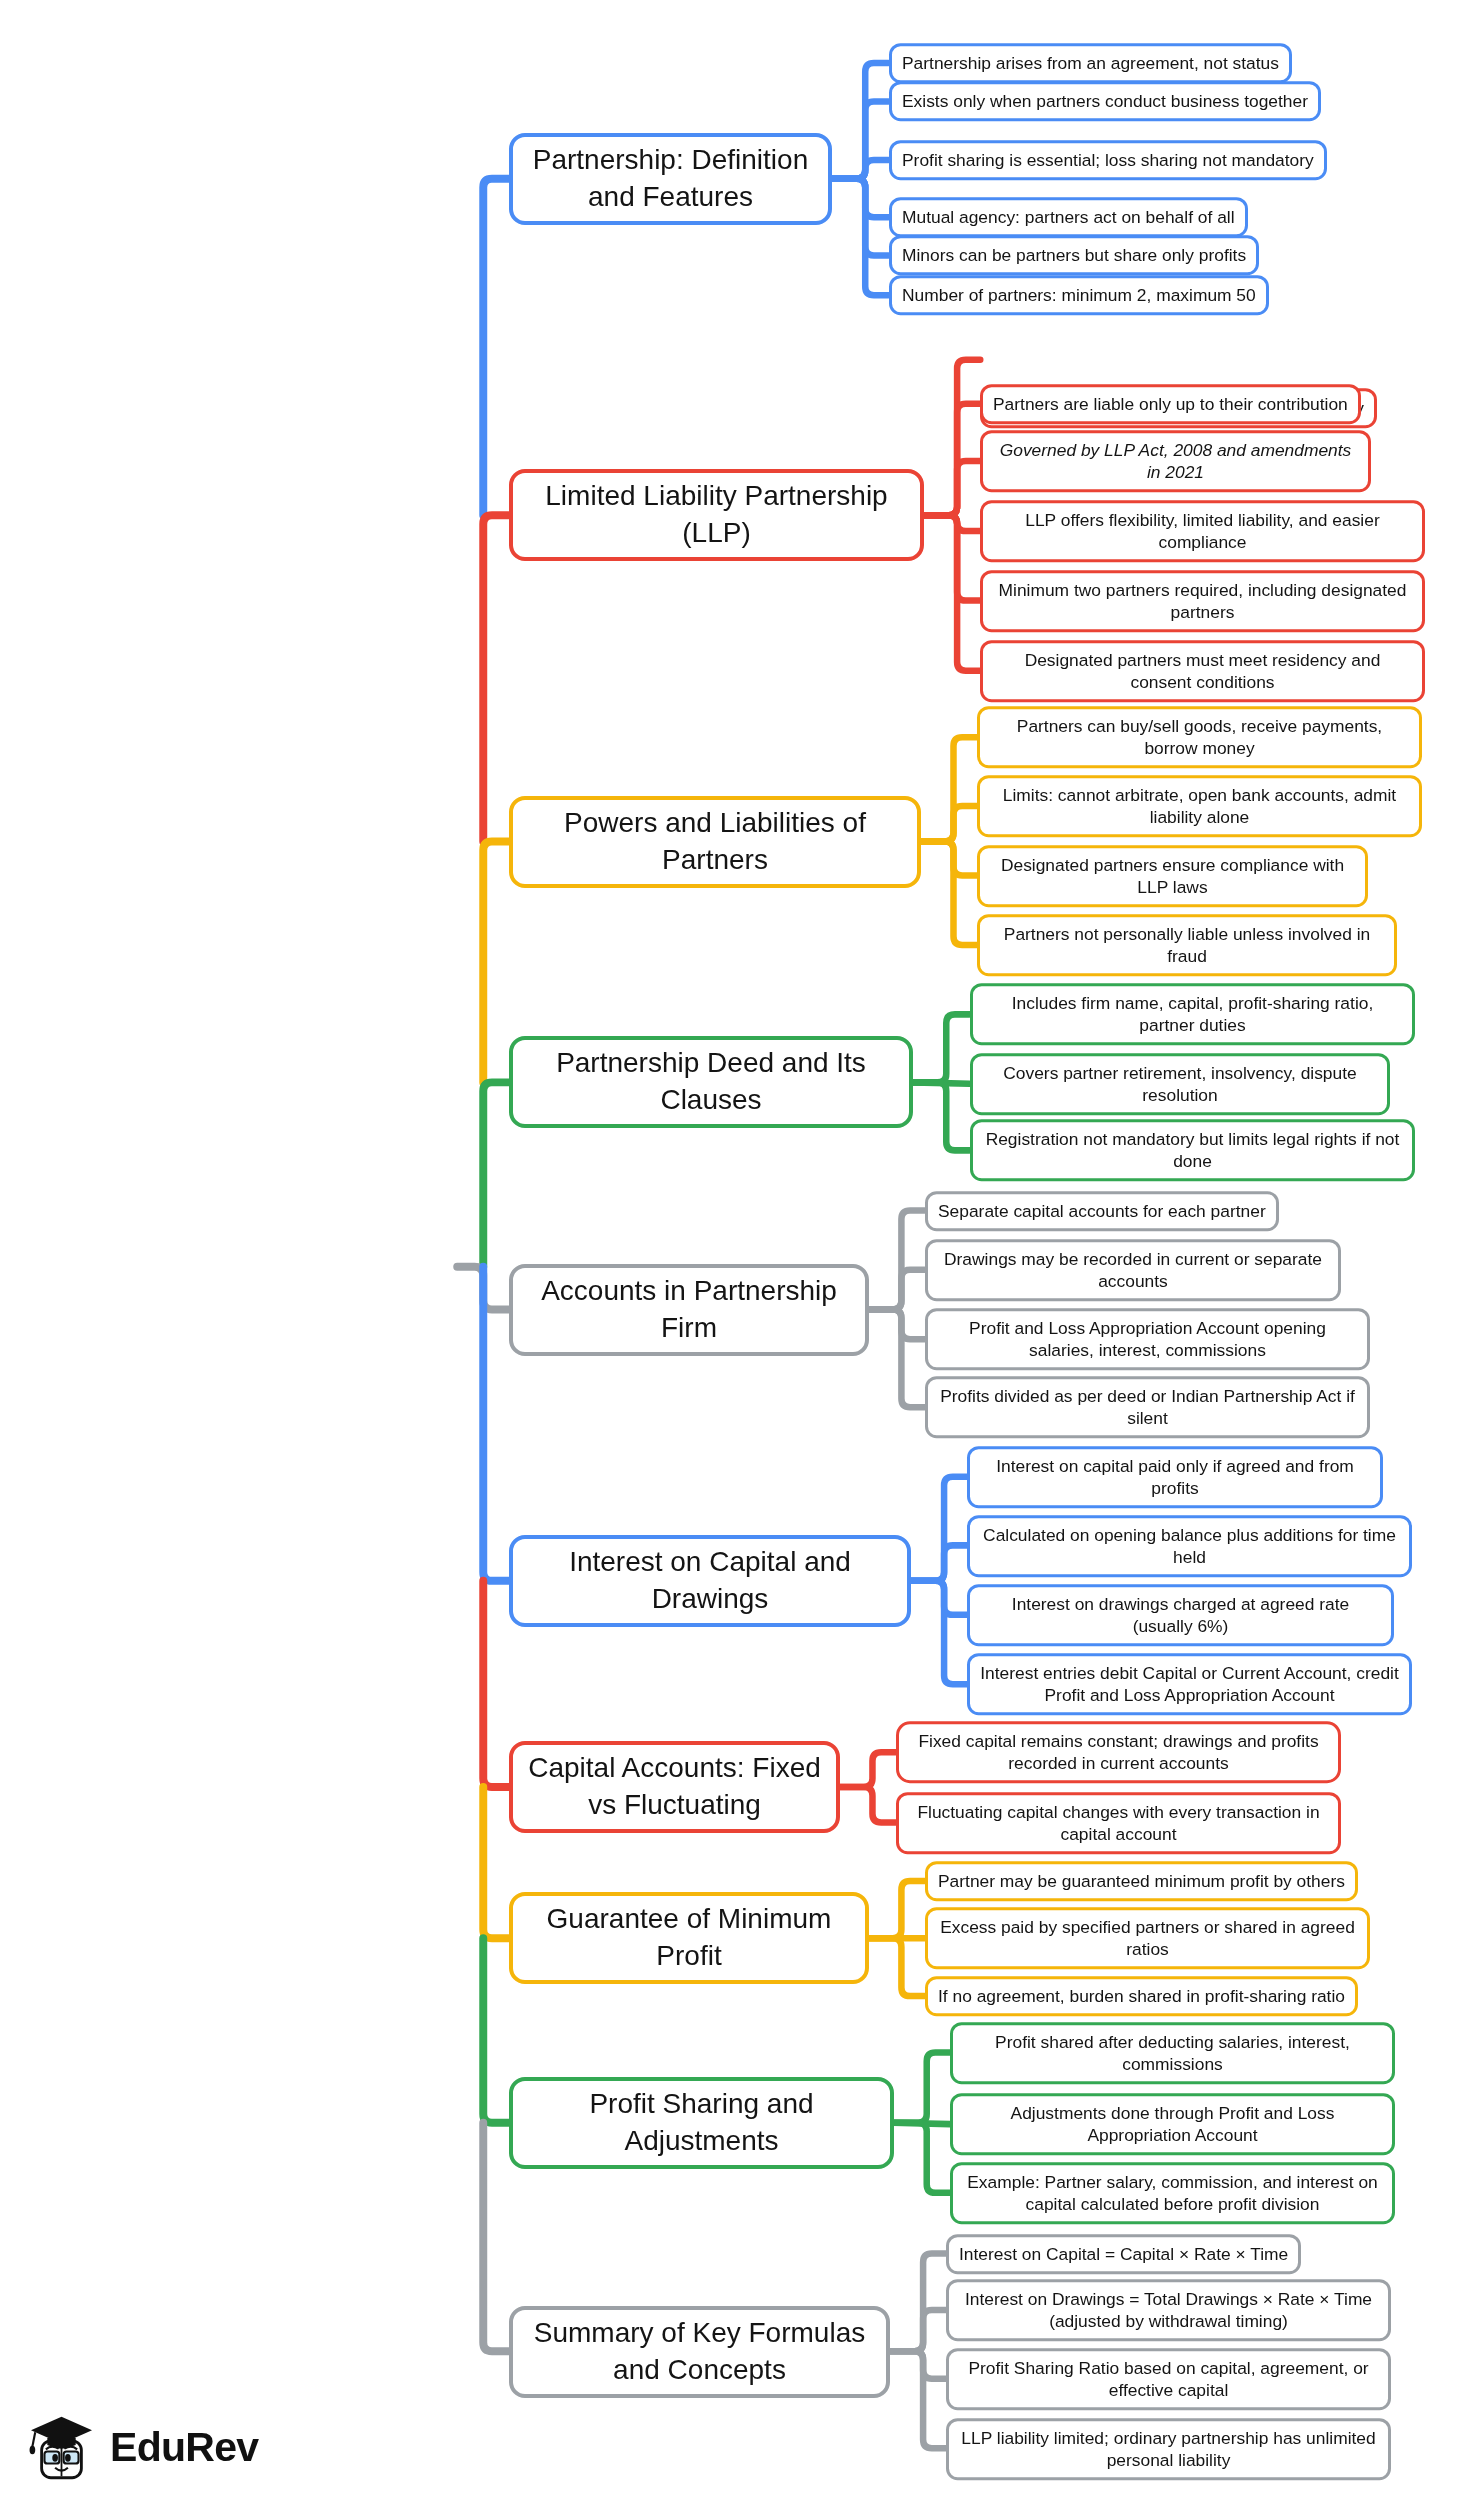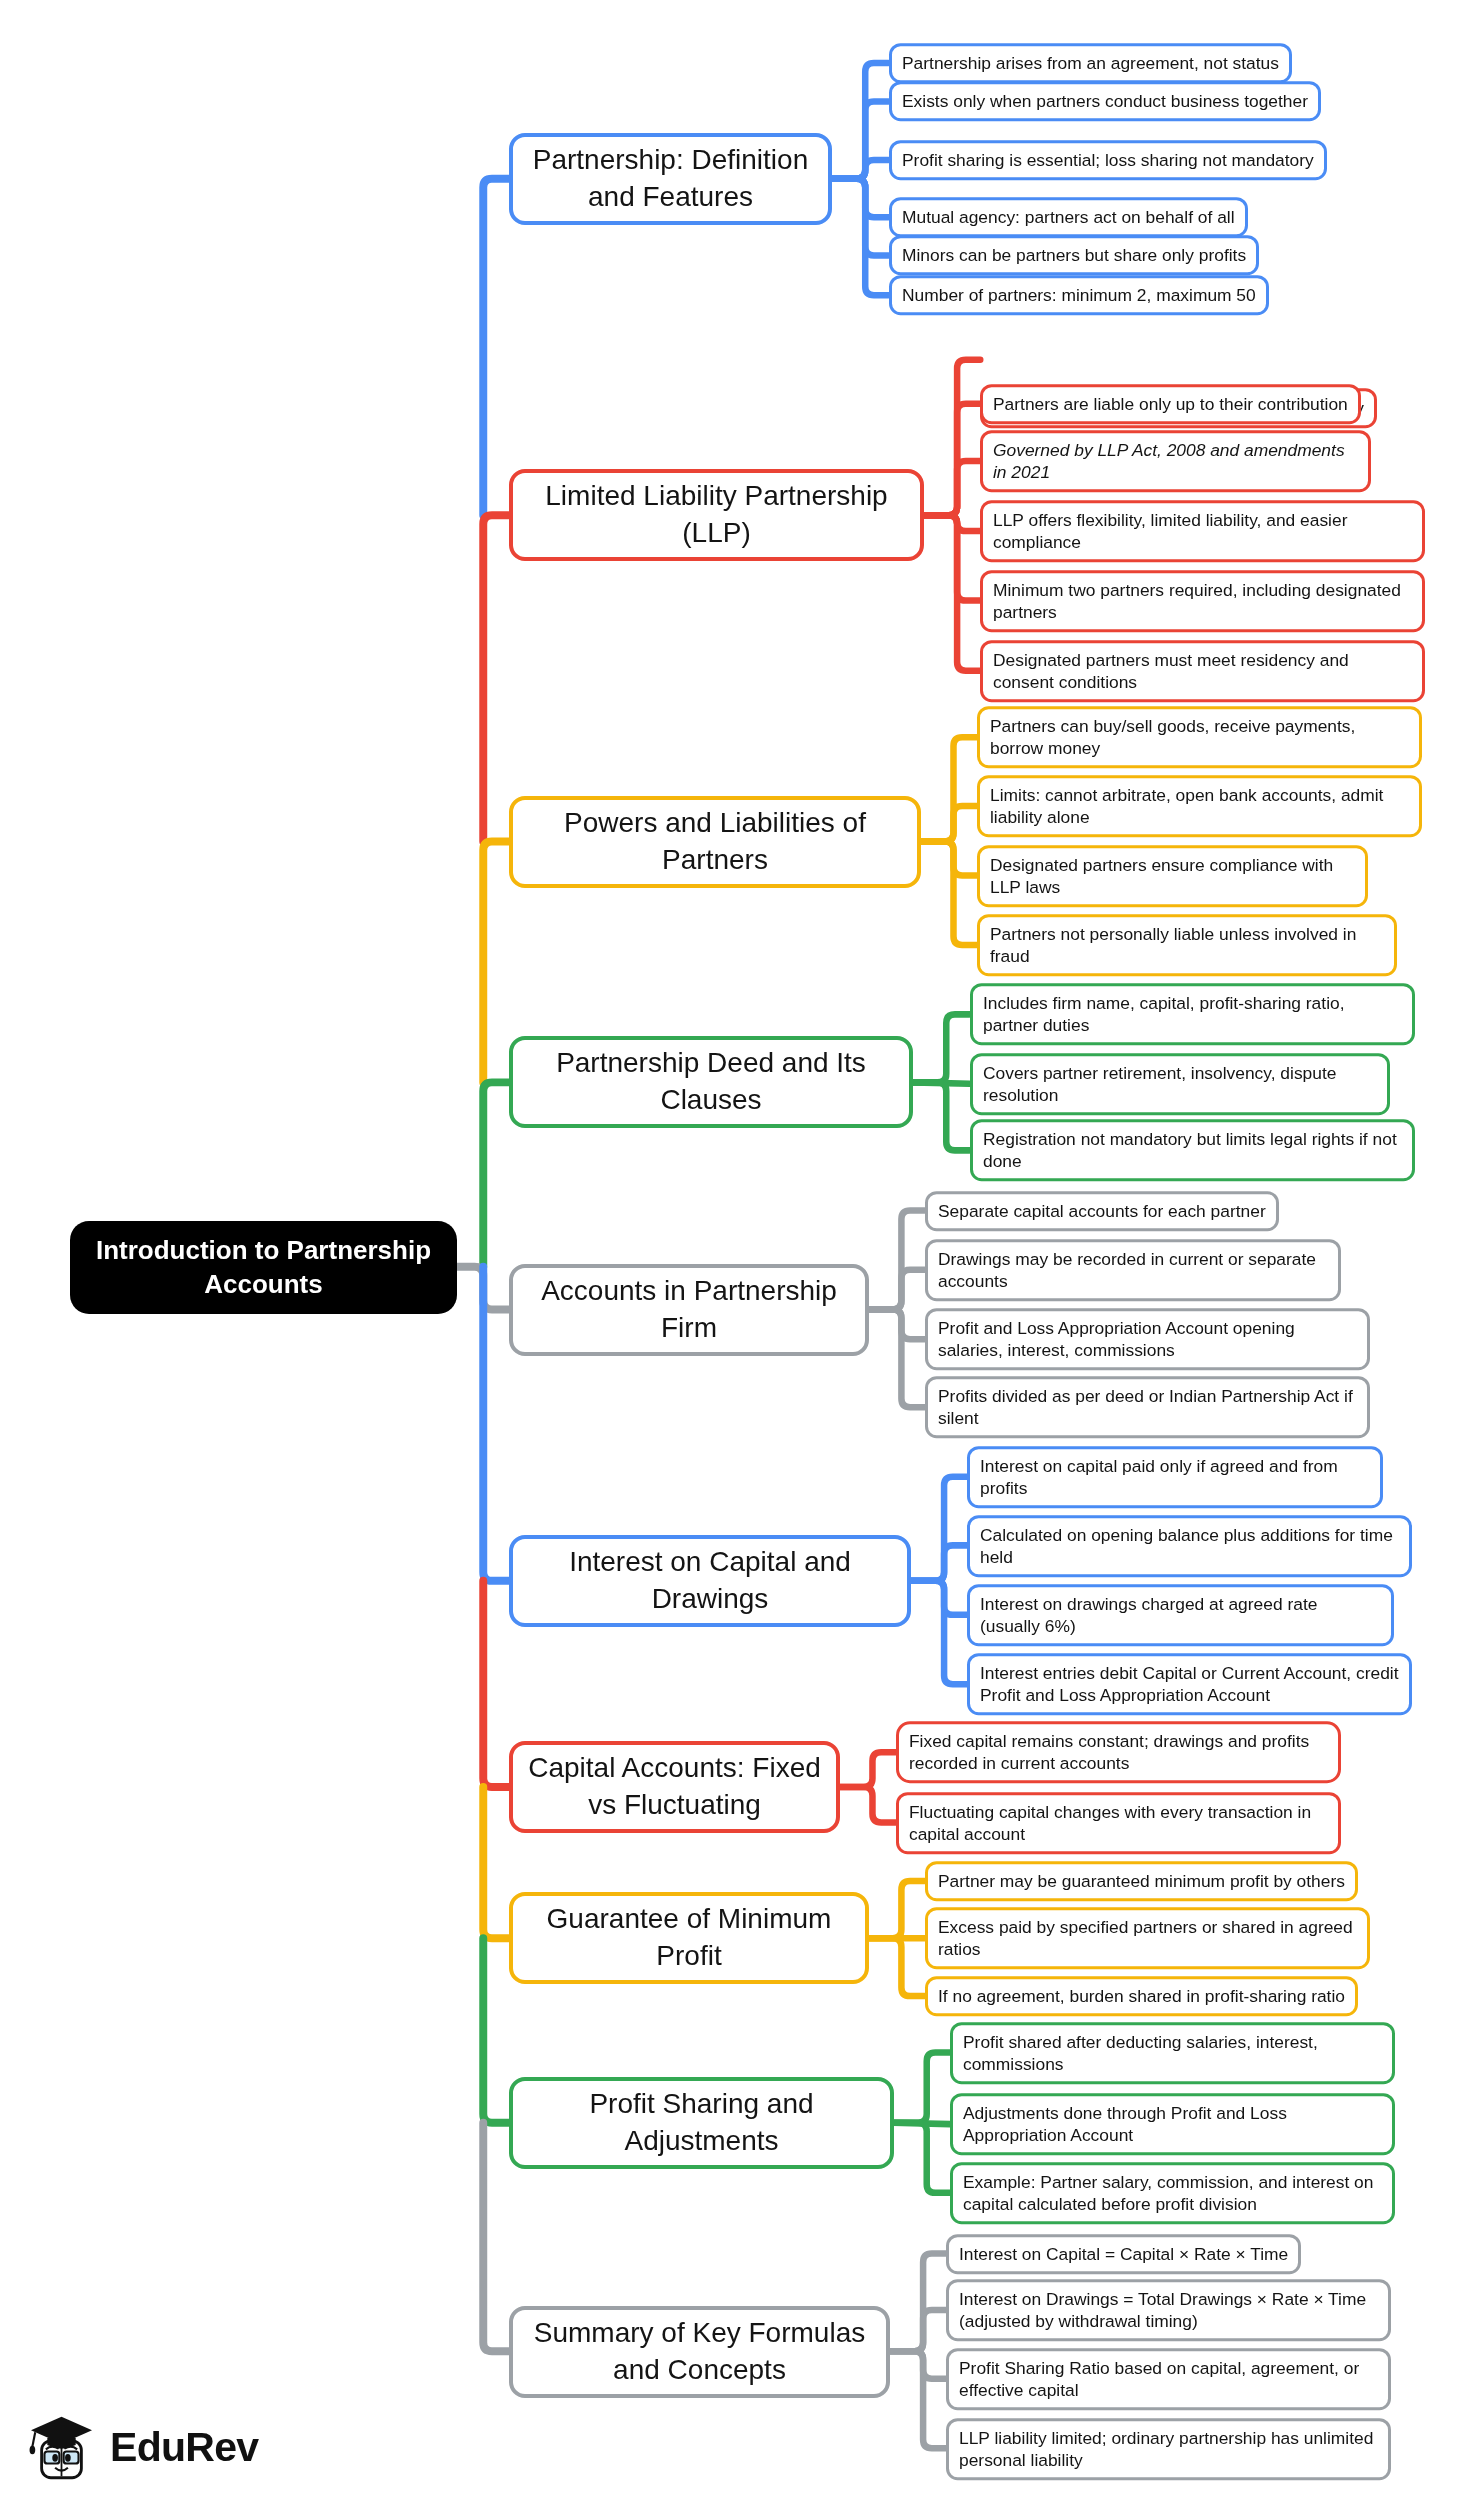--- a/index.html
+++ b/index.html
@@ -52,20 +52,21 @@
   }
   .leaf-node {
     position: absolute;
     transform: translateY(-50%);
     background: #ffffff;
     border: 3.6px solid #000;
     border-radius: 11.6px;
     box-sizing: border-box;
     width: max-content;
     max-width: 445px;
+    text-align: center;
     font-size: 17.4px;
     line-height: 22px;
     color: #141414;
     padding: 5.8px 10px;
     z-index: 2;
   }
   .logo {
     position: absolute;
     left: 26px; top: 2411px;
     display: flex;
@@ -130,21 +131,20 @@
       <path d="M 1235 2934 L 1269 2934 Q 1281 2934 1281 2922 L 1281 2849 Q 1281 2837 1293 2837 L 1313 2837" stroke="#34A853" stroke-width="9" fill="none" stroke-linecap="round"></path>
       <path d="M 1235 2934 L 1313 2936" stroke="#34A853" stroke-width="9" fill="none" stroke-linecap="round"></path>
       <path d="M 1235 2934 L 1269 2934 Q 1281 2934 1281 2946 L 1281 3019 Q 1281 3031 1293 3031 L 1313 3031" stroke="#34A853" stroke-width="9" fill="none" stroke-linecap="round"></path>
       <path d="M 668 2934 L 668 3238 Q 668 3250 680 3250 L 703 3250" stroke="#9CA1A6" stroke-width="11" fill="none" stroke-linecap="round"></path>
       <path d="M 1230 3250 L 1264 3250 Q 1276 3250 1276 3238 L 1276 3127 Q 1276 3115 1288 3115 L 1308 3115" stroke="#9CA1A6" stroke-width="9" fill="none" stroke-linecap="round"></path>
       <path d="M 1230 3250 L 1264 3250 Q 1276 3250 1276 3238 L 1276 3205 Q 1276 3193 1288 3193 L 1308 3193" stroke="#9CA1A6" stroke-width="9" fill="none" stroke-linecap="round"></path>
       <path d="M 1230 3250 L 1264 3250 Q 1276 3250 1276 3262 L 1276 3276 Q 1276 3288 1288 3288 L 1308 3288" stroke="#9CA1A6" stroke-width="9" fill="none" stroke-linecap="round"></path>
       <path d="M 1230 3250 L 1264 3250 Q 1276 3250 1276 3262 L 1276 3372 Q 1276 3384 1288 3384 L 1308 3384" stroke="#9CA1A6" stroke-width="9" fill="none" stroke-linecap="round"></path>
     </svg>
 
-  <div class="root-node" style="background: rgb(0, 0, 0); color: rgb(255, 255, 255);">Introduction to Partnership Accounts</div>
 
   <div id="nodes">
       <div class="branch-title" style="left: 509px; top: 179px; width: 323px; border-color: rgb(74, 140, 245);">Partnership: Definition and Features</div>
       <div class="leaf-node" style="left: 889px; top: 63px; border-color: rgb(74, 140, 245);">Partnership arises from an agreement, not status</div>
       <div class="leaf-node" style="left: 889px; top: 101px; border-color: rgb(74, 140, 245);">Exists only when partners conduct business together</div>
       <div class="leaf-node" style="left: 889px; top: 160px; border-color: rgb(74, 140, 245);">Profit sharing is essential; loss sharing not mandatory</div>
       <div class="leaf-node" style="left: 889px; top: 217px; border-color: rgb(74, 140, 245);">Mutual agency: partners act on behalf of all</div>
       <div class="leaf-node" style="left: 889px; top: 255px; border-color: rgb(74, 140, 245);">Minors can be partners but share only profits</div>
       <div class="leaf-node" style="left: 889px; top: 295px; border-color: rgb(74, 140, 245);">Number of partners: minimum 2, maximum 50</div>
       <div class="branch-title" style="left: 509px; top: 515px; width: 415px; border-color: rgb(234, 67, 53);">Limited Liability Partnership (LLP)</div>

